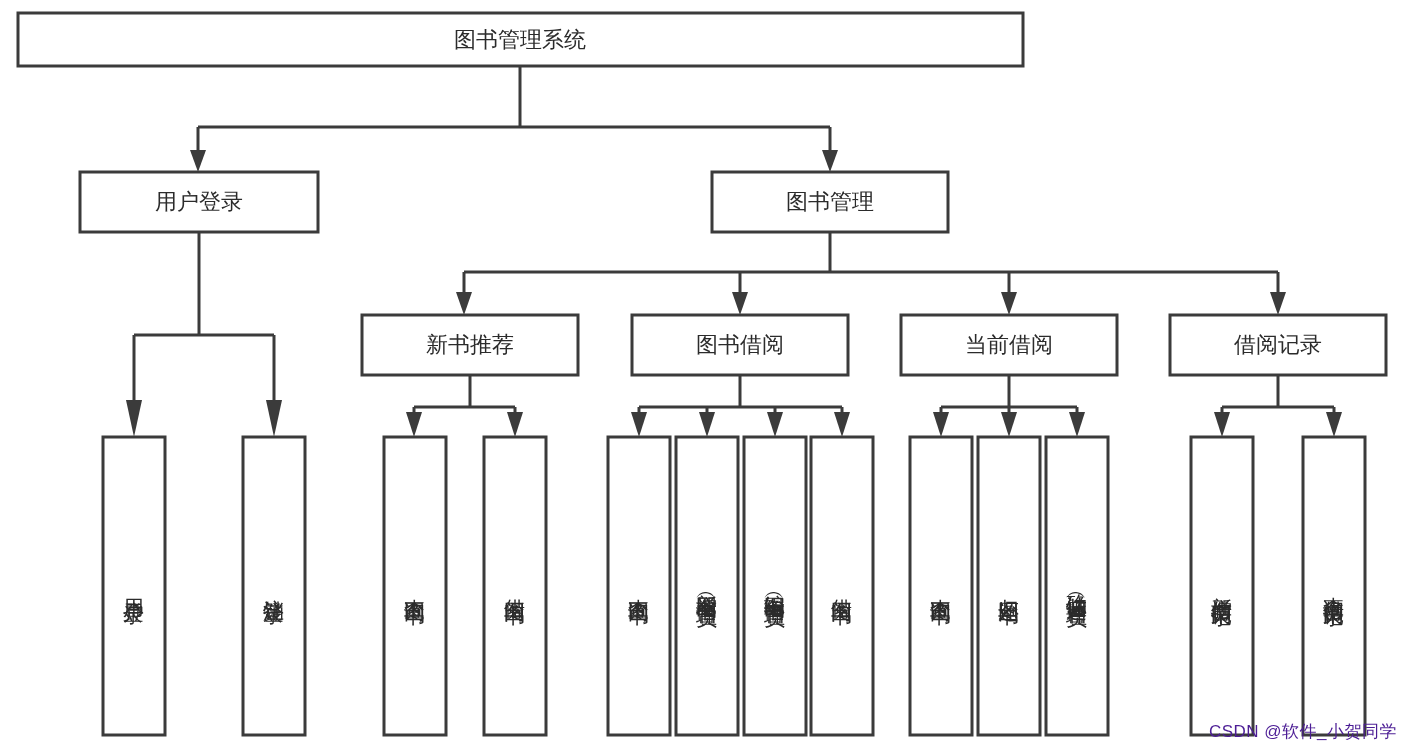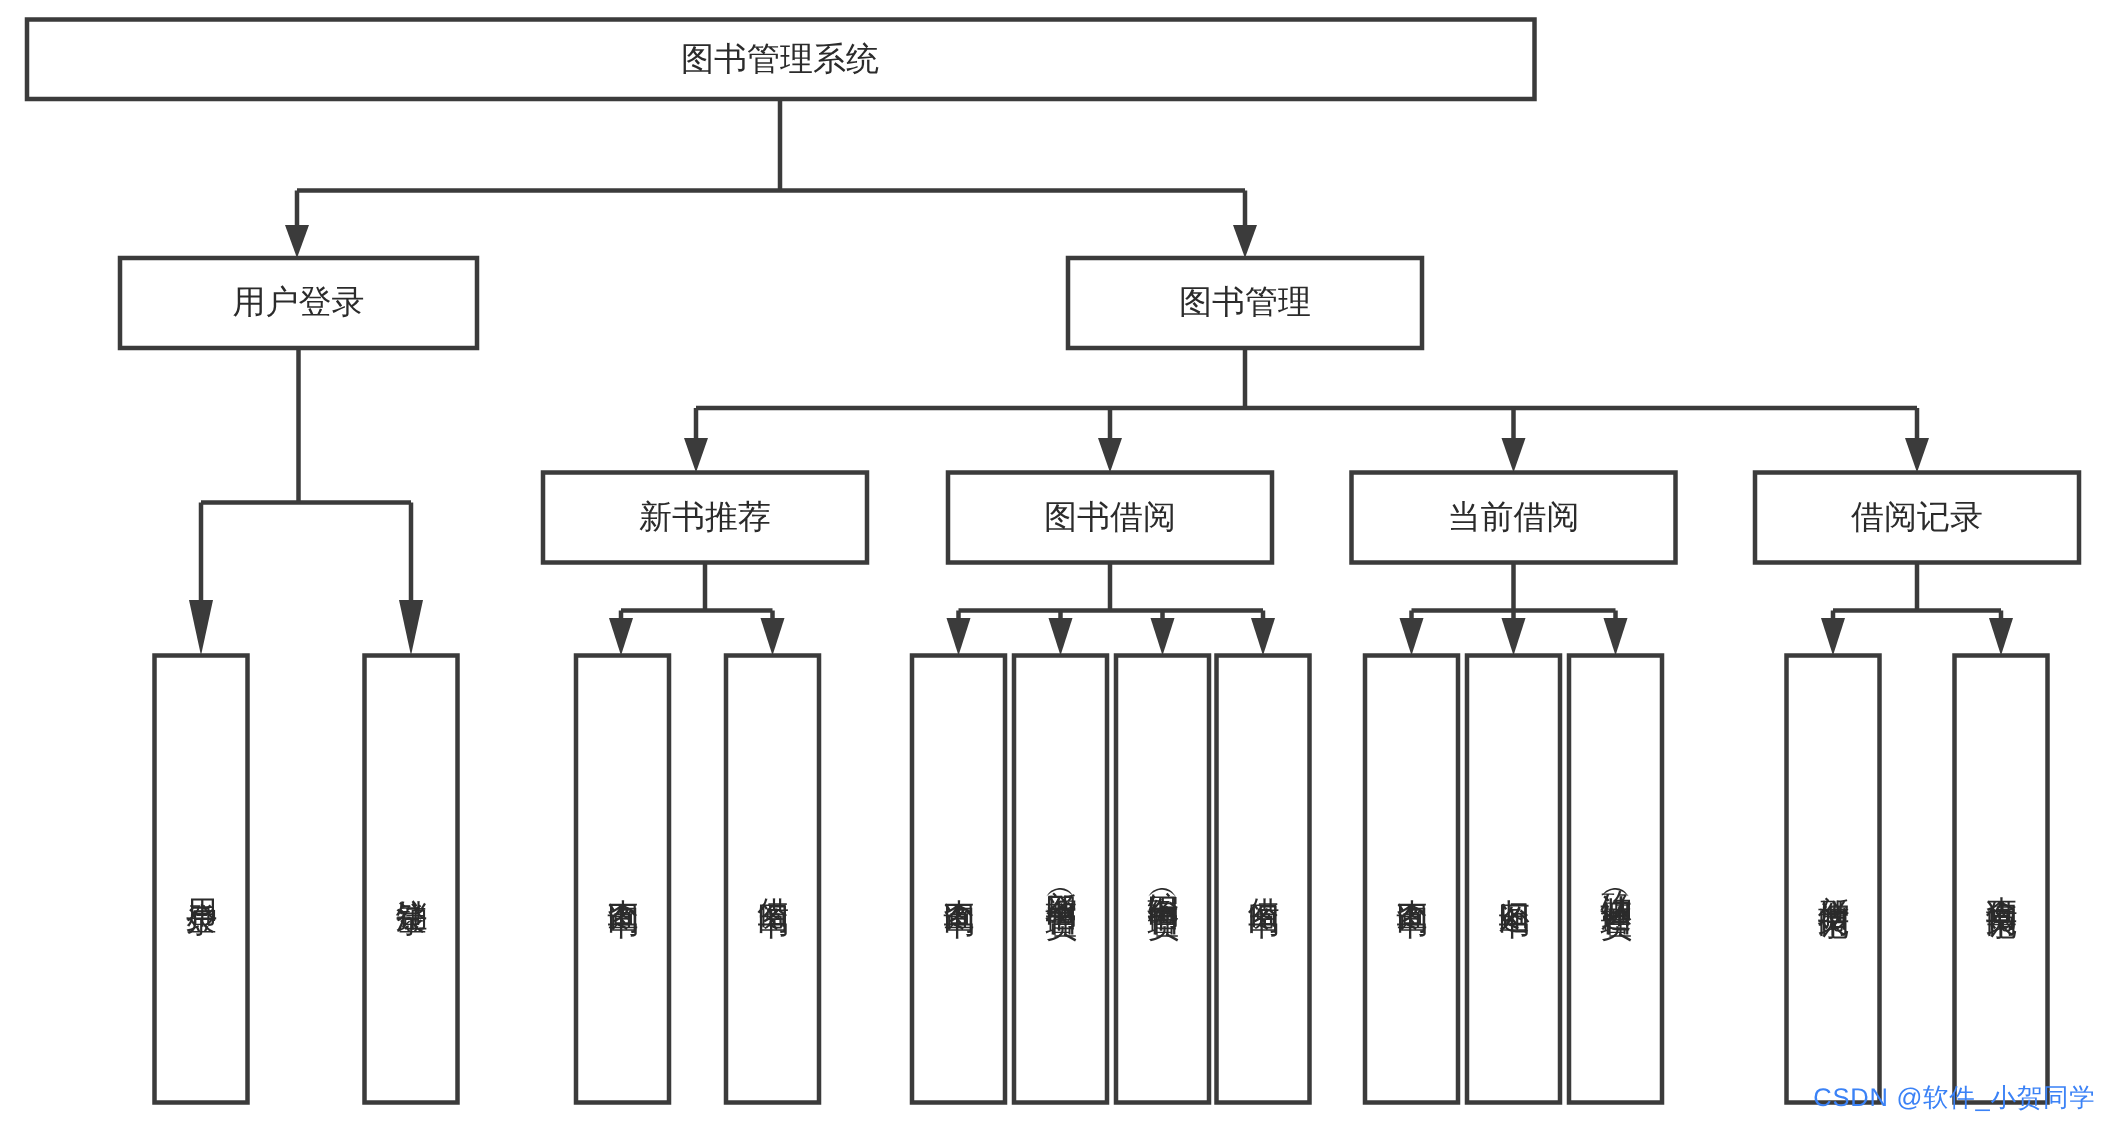--- a/index.html
+++ b/index.html
@@ -63,21 +63,21 @@
     text-align: center;
     white-space: nowrap;
     user-select: none;
   }
   .watermark {
     position: absolute;
     right: 8px;
     bottom: 4px;
     font-family: "Liberation Sans", "DejaVu Sans", sans-serif;
     font-size: 17px;
-    color: #3b82f6;
+    color: #4c1d95;
     letter-spacing: 0.5px;
     white-space: nowrap;
   }
 </style>
 </head>
 <body>
 
 <div id="diagram-root">
 
   <svg id="tree-svg" viewBox="0 0 1405 747">

